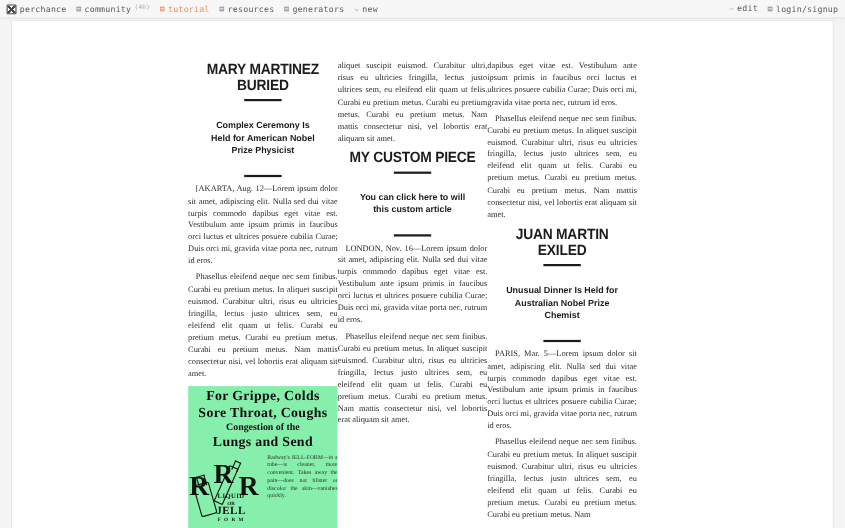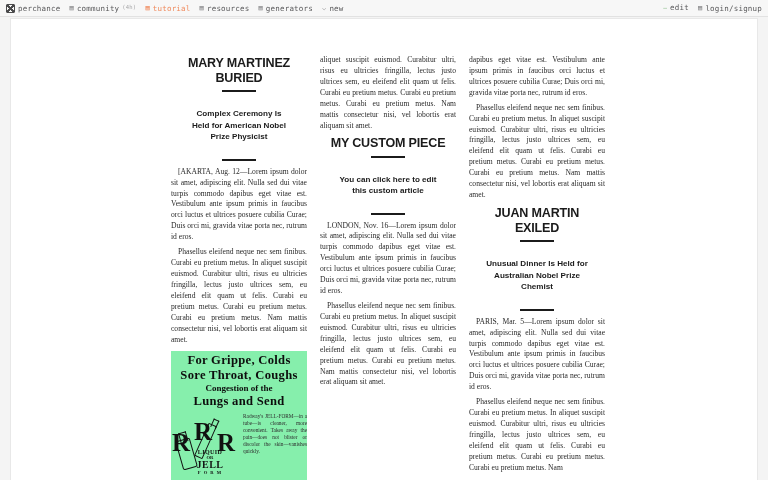--- a/index.html
+++ b/index.html
@@ -62,21 +62,21 @@
     border: 1px solid #e8e8e8;
     border-bottom: none;
     overflow: hidden;
   }
   #sheet {
     position: absolute;
     left: 160px; top: 36px;
     width: 436px;
     height: 426px;
     display: flex;
-    gap: 13px;
+    gap: 0;
     overflow: hidden;
   }
   .col {
     width: 136px;
     overflow: hidden;
   }
 
   
   .headline {
     font-family: "Liberation Sans", sans-serif;
@@ -379,21 +379,21 @@
 
     <div class="col">
 
       <div class="body">
         <p class="cont">aliquet suscipit euismod. Curabitur ultri, risus eu ultricies fringilla, lectus justo ultrices sem, eu eleifend elit quam ut felis. Curabi eu pretium metus. Curabi eu pretium metus. Curabi eu pretium metus. Nam mattis consectetur nisi, vel lobortis erat aliquam sit amet.</p>
       </div>
 
       <div class="article">
         <h1 class="headline">MY CUSTOM PIECE</h1>
         <div class="rule"></div>
-        <h2 class="subhead">You can click here to edit this custom article</h2>
+        <h2 class="subhead">You can click here to will this custom article</h2>
         <div class="rule"></div>
         <div class="body">
           <p>LONDON, Nov. 16—Lorem ipsum dolor sit amet, adipiscing elit. Nulla sed dui vitae turpis commodo dapibus eget vitae est. Vestibulum ante ipsum primis in faucibus orci luctus et ultrices posuere cubilia Curae; Duis orci mi, gravida vitae porta nec, rutrum id eros.</p>
           <p>Phasellus eleifend neque nec sem finibus. Curabi eu pretium metus. In aliquet suscipit euismod. Curabitur ultri, risus eu ultricies fringilla, lectus justo ultrices sem, eu eleifend elit quam ut felis. Curabi eu pretium metus. Curabi eu pretium metus. Nam mattis consectetur nisi, vel lobortis erat aliquam sit amet.</p>
         </div>
       </div>
 
     </div>
 
     <div class="col">

